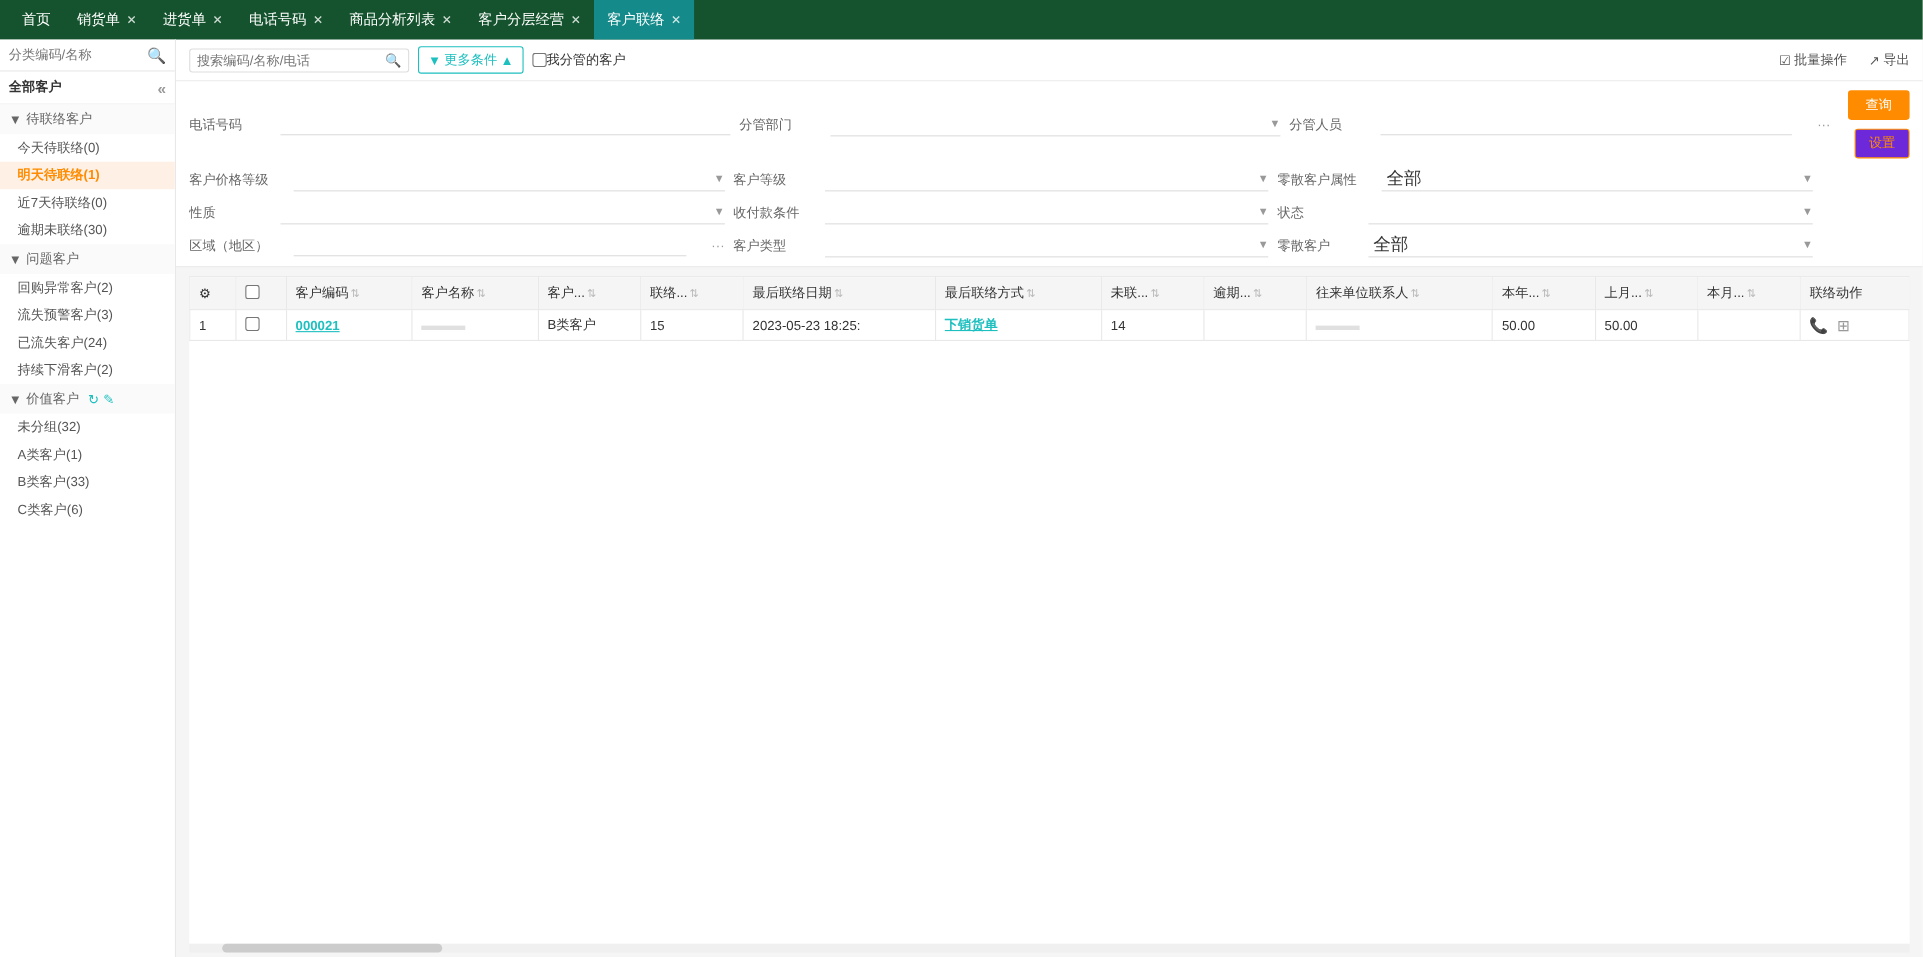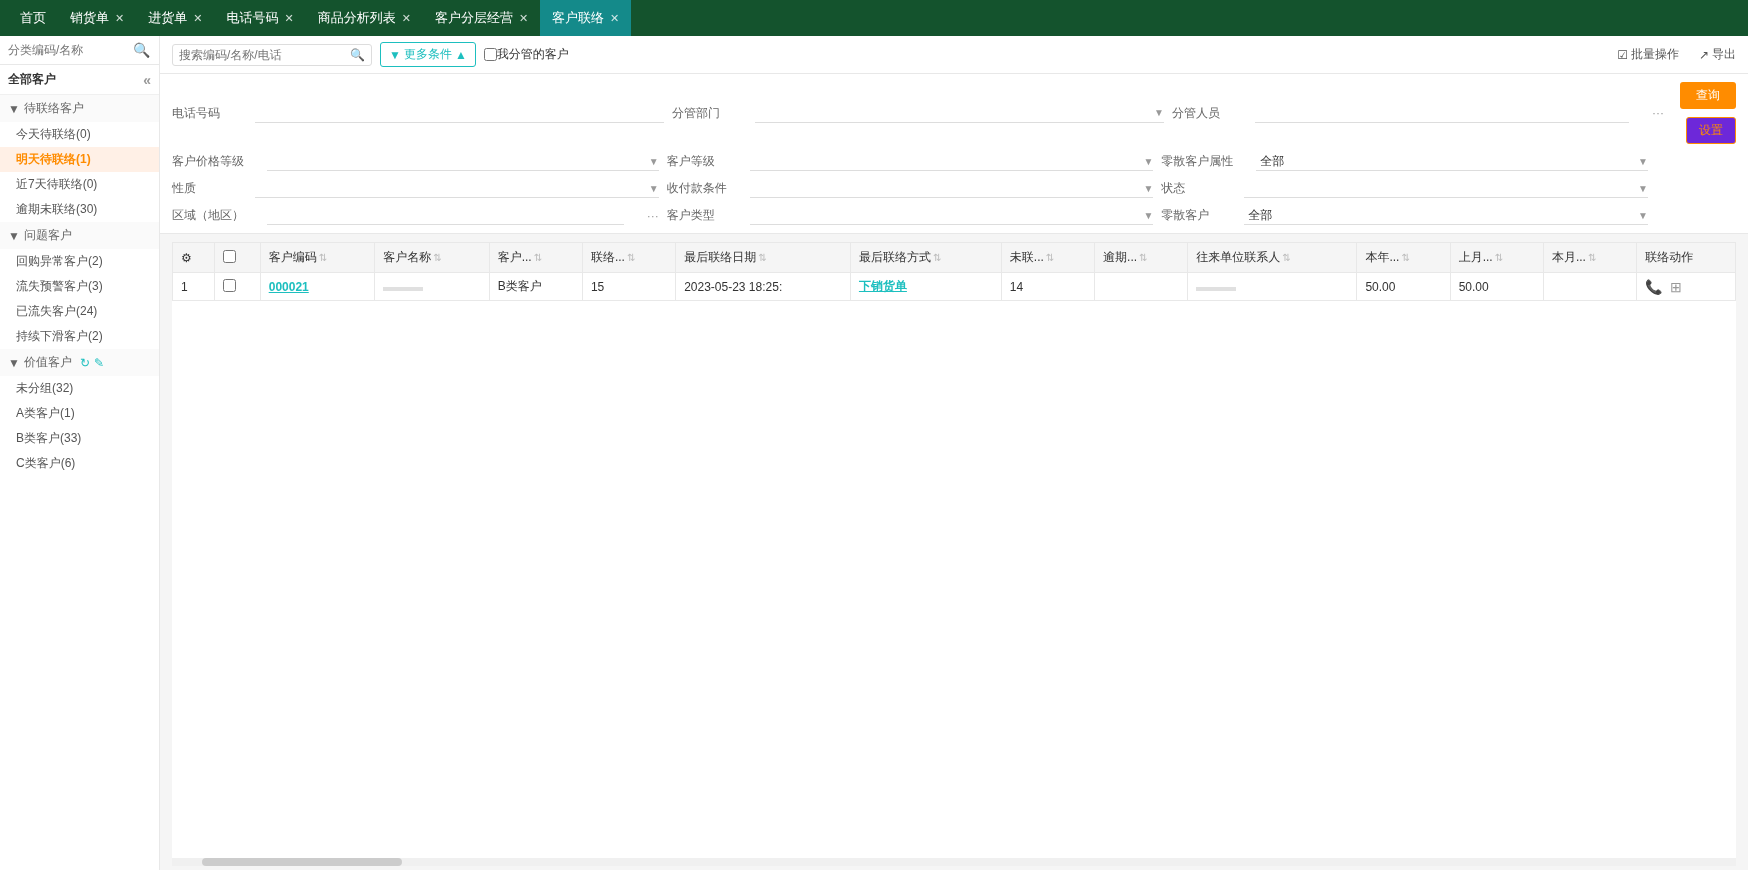--- a/index.html
+++ b/index.html
@@ -198,21 +198,21 @@
       flex: 1;
       display: flex;
       align-items: center;
       border-bottom: 1px solid #ddd;
       position: relative;
     }
     .filter-select-wrap select {
       flex: 1;
       border: none;
       outline: none;
-      font-size: 12px;
+      font-size: 16px;
       padding: 2px 4px;
       background: transparent;
       appearance: none;
       cursor: pointer;
       color: #333;
     }
     .filter-select-wrap .chevron {
       color: #999;
       font-size: 10px;
       pointer-events: none;

